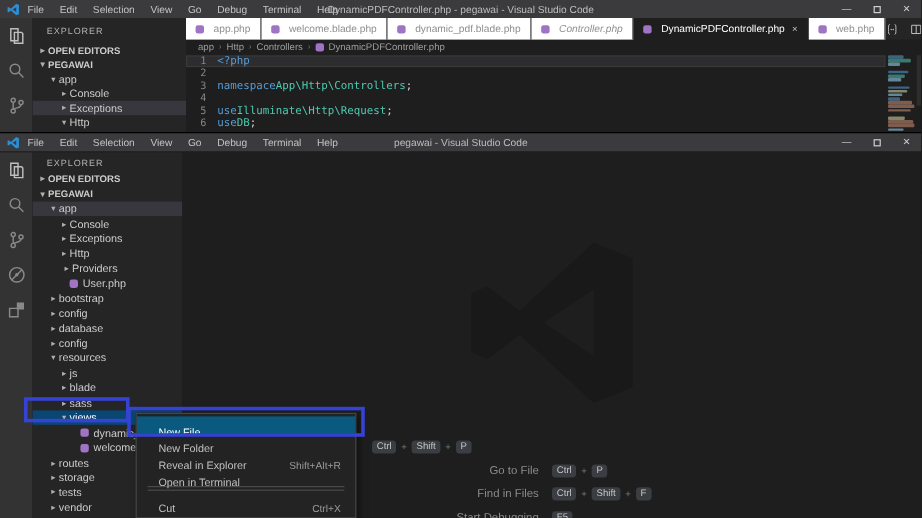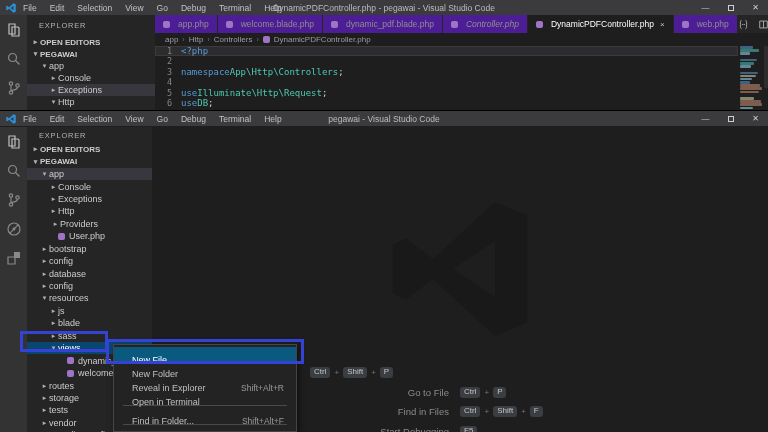--- a/index.html
+++ b/index.html
@@ -50,21 +50,21 @@
   .arrow { width:9px; text-align:center; font-size:7px; color:#b0b0b0; flex:0 0 auto; }
   .ficon { flex:0 0 auto; width:8px; height:8px; margin-right:4px; display:flex;
     align-items:center; justify-content:center; }
   .ficon.php { background:#a074c4; border-radius:2px; width:7px; height:7px; }
   .ficon.gear { color:#519aba; font-size:8px; background:none; }
 
   
   .editor-col { flex:1; position:relative; background:#1e1e1e; overflow:hidden; }
   .tabbar { height:18px; background:#252526; display:flex; align-items:stretch; }
   .tab { display:flex; align-items:center; gap:4px; padding:0 8px; font-size:8.5px;
-    color:#8f8f8f; background:#4c1d95; border-right:1px solid #252526; white-space:nowrap; }
+    color:#8f8f8f; background:#ffffff; border-right:1px solid #252526; white-space:nowrap; }
   .tab.active { background:#1e1e1e; color:#ffffff; }
   .tab.italic .tab-label { font-style:italic; }
   .tab-close { font-size:8px; margin-left:2px; color:#c0c0c0; }
   .tab-actions { margin-left:auto; display:flex; align-items:center; gap:9px; padding-right:8px;
     color:#c0c0c0; }
   .ta-icon { width:11px; height:11px; display:flex; align-items:center; justify-content:center; }
   .ta-icon svg { width:11px; height:11px; }
 
   .breadcrumb { height:13px; display:flex; align-items:center; gap:4px; padding-left:10px;
     font-size:8px; color:#9d9d9d; white-space:nowrap; }
@@ -524,24 +524,20 @@
         <span>New Folder</span>
       </div>
       <div class="ctx-item">
         <span>Reveal in Explorer</span>
         <span class="ctx-sc">Shift+Alt+R</span>
       </div>
       <div class="ctx-item">
         <span>Open in Terminal</span>
       </div>
       <div class="ctx-sep"></div>
-      <div class="ctx-item">
-        <span>Find in Folder...</span>
-        <span class="ctx-sc">Shift+Alt+F</span>
-      </div>
       <div class="ctx-sep"></div>
       <div class="ctx-item">
         <span>Cut</span>
         <span class="ctx-sc">Ctrl+X</span>
       </div>
     </div>
 
   <div class="annot" id="annot-views"></div>
   <div class="annot" id="annot-newfile"></div>
 

